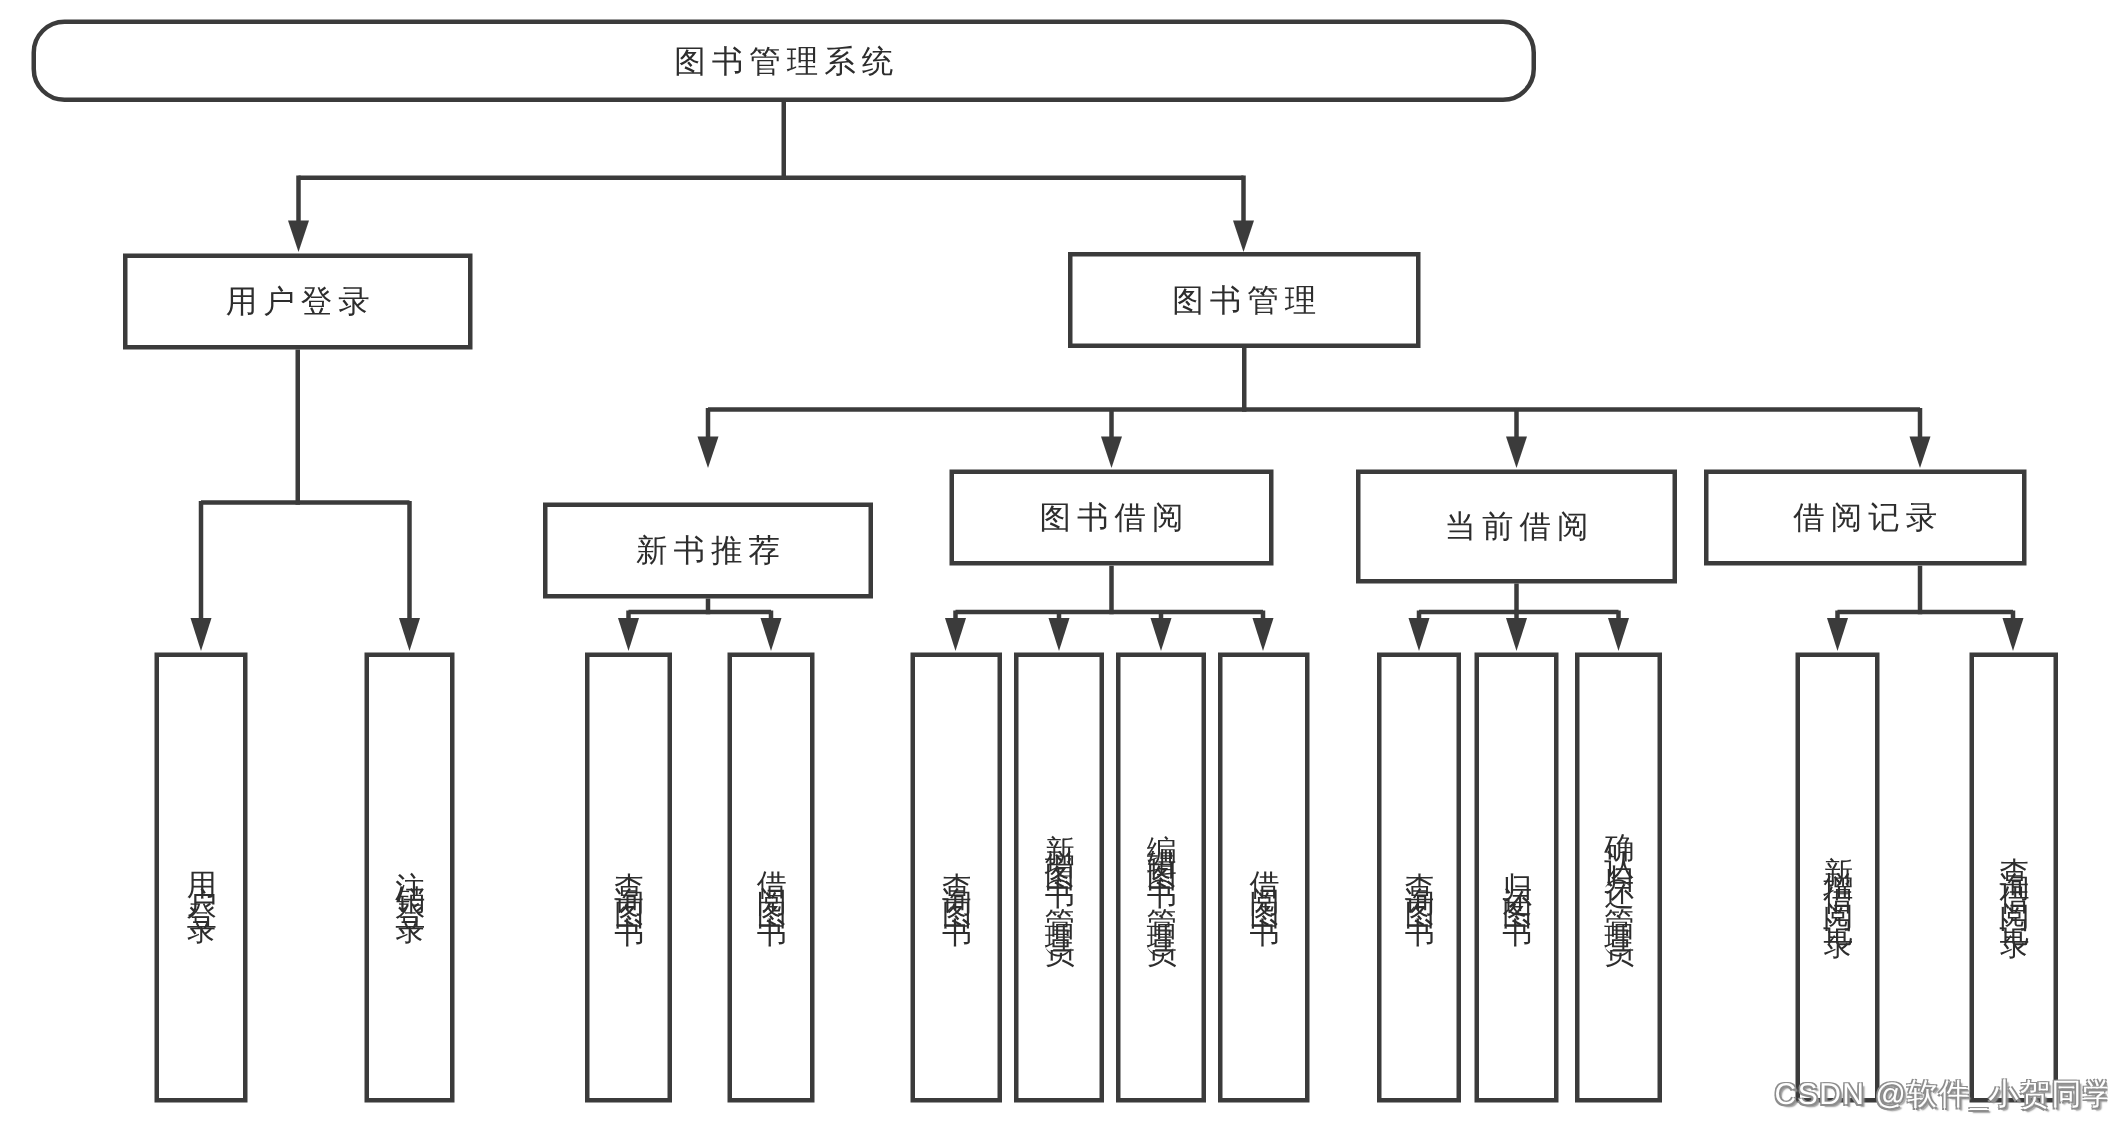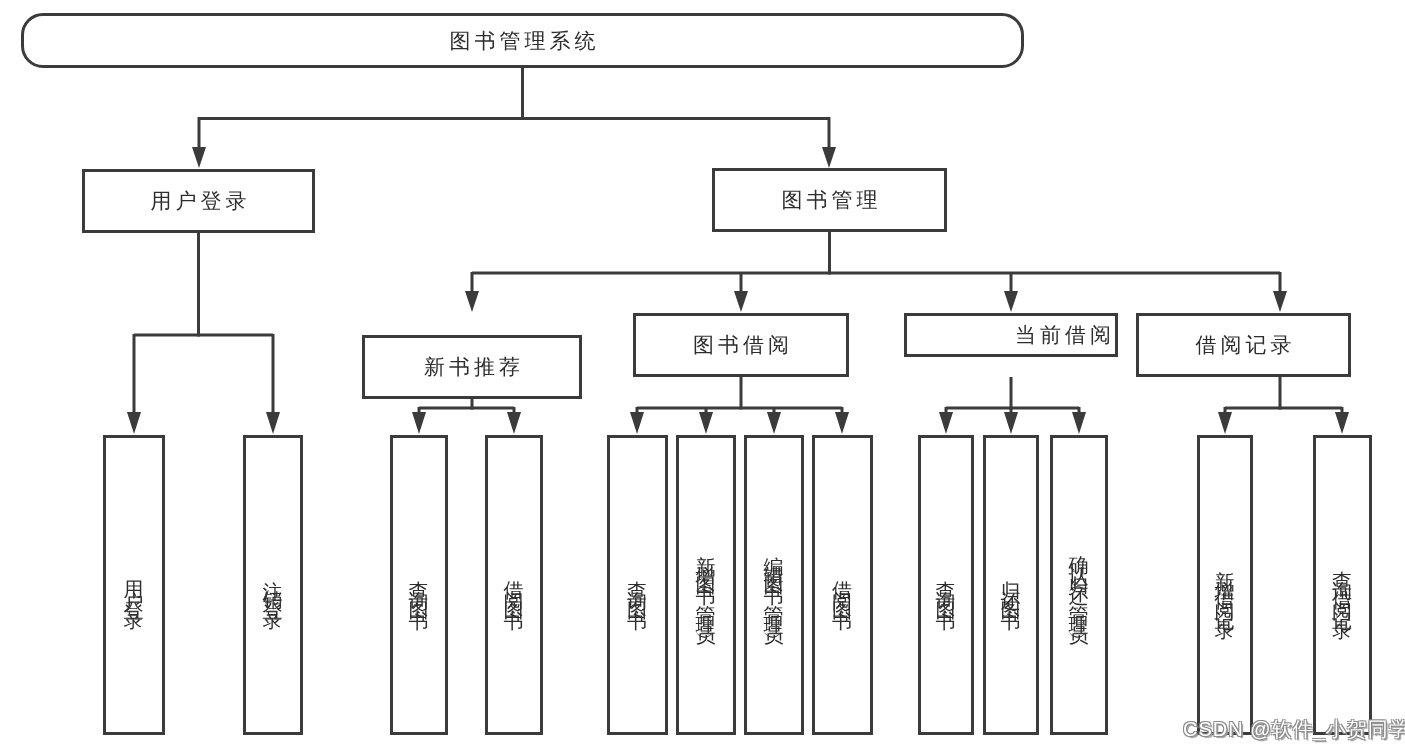--- a/index.html
+++ b/index.html
@@ -138,21 +138,21 @@
   <div class="box h" style="left:712px;top:168px;width:235px;height:64px;font-family:Liberation Mono, monospace;">
     <span>图书管理</span>
   </div>
 
   <div class="box h" style="left:362px;top:313px;width:220px;height:64px;margin-top:22px;">
     <span>新书推荐</span>
   </div>
   <div class="box h" style="left:633px;top:313px;width:216px;height:64px;">
     <span>图书借阅</span>
   </div>
-  <div class="box h" style="left:904px;top:313px;width:214px;height:44px;justify-content:flex-end;">
+  <div class="box h" style="left:904px;top:313px;width:214px;height:76px;">
     <span>当前借阅</span>
   </div>
   <div class="box h" style="left:1136px;top:313px;width:215px;height:64px;">
     <span>借阅记录</span>
   </div>
 
   <div class="box v" style="left:103px;top:435px;width:62px;height:300px;">
     <span>用户登录</span>
   </div>
   <div class="box v" style="left:243px;top:435px;width:60px;height:300px;">

